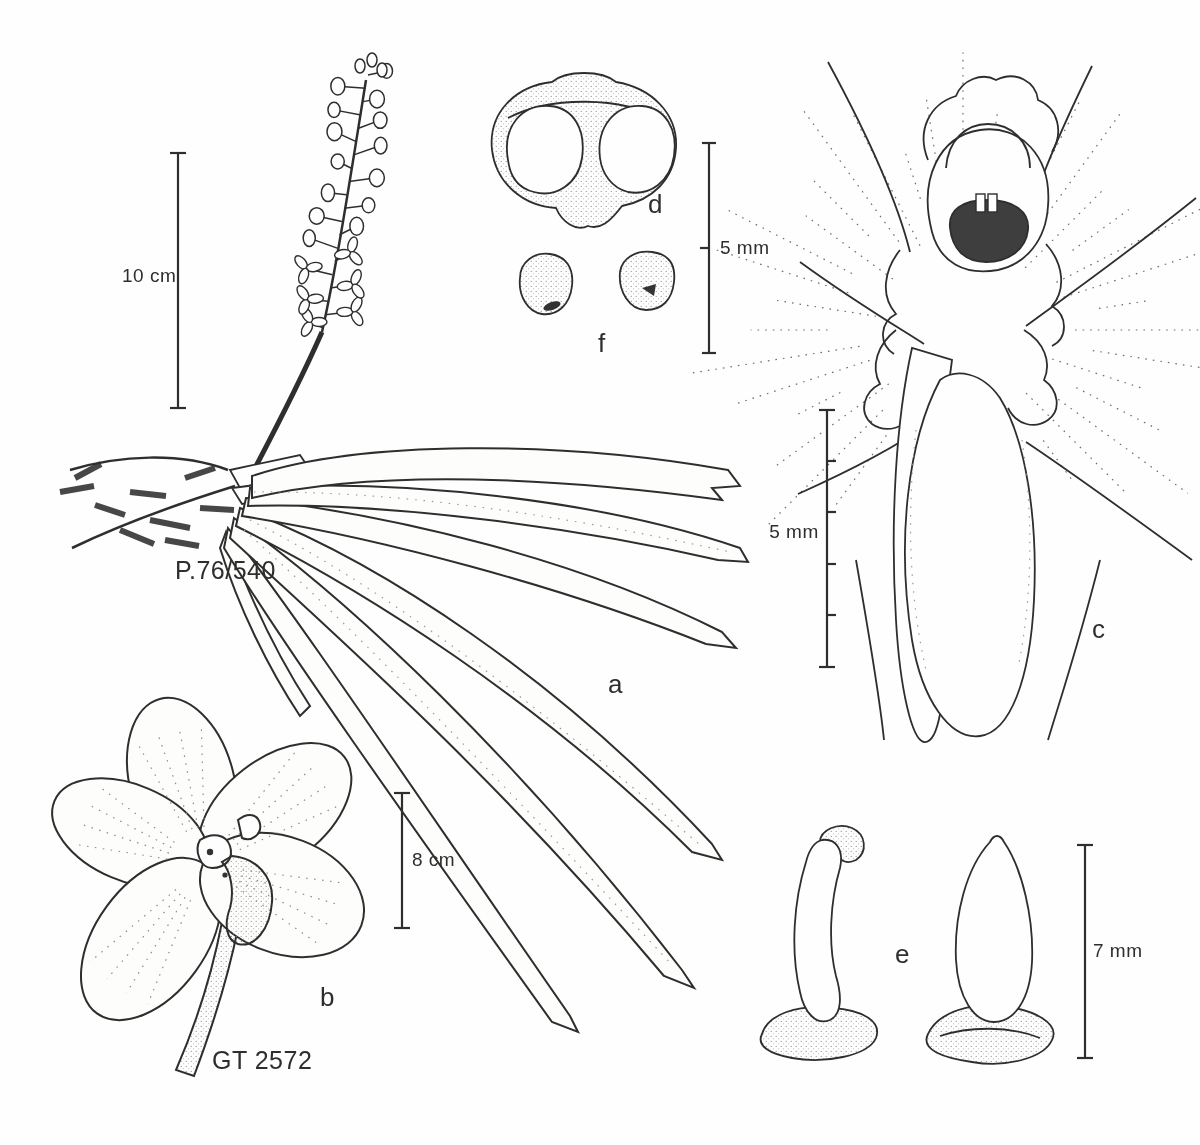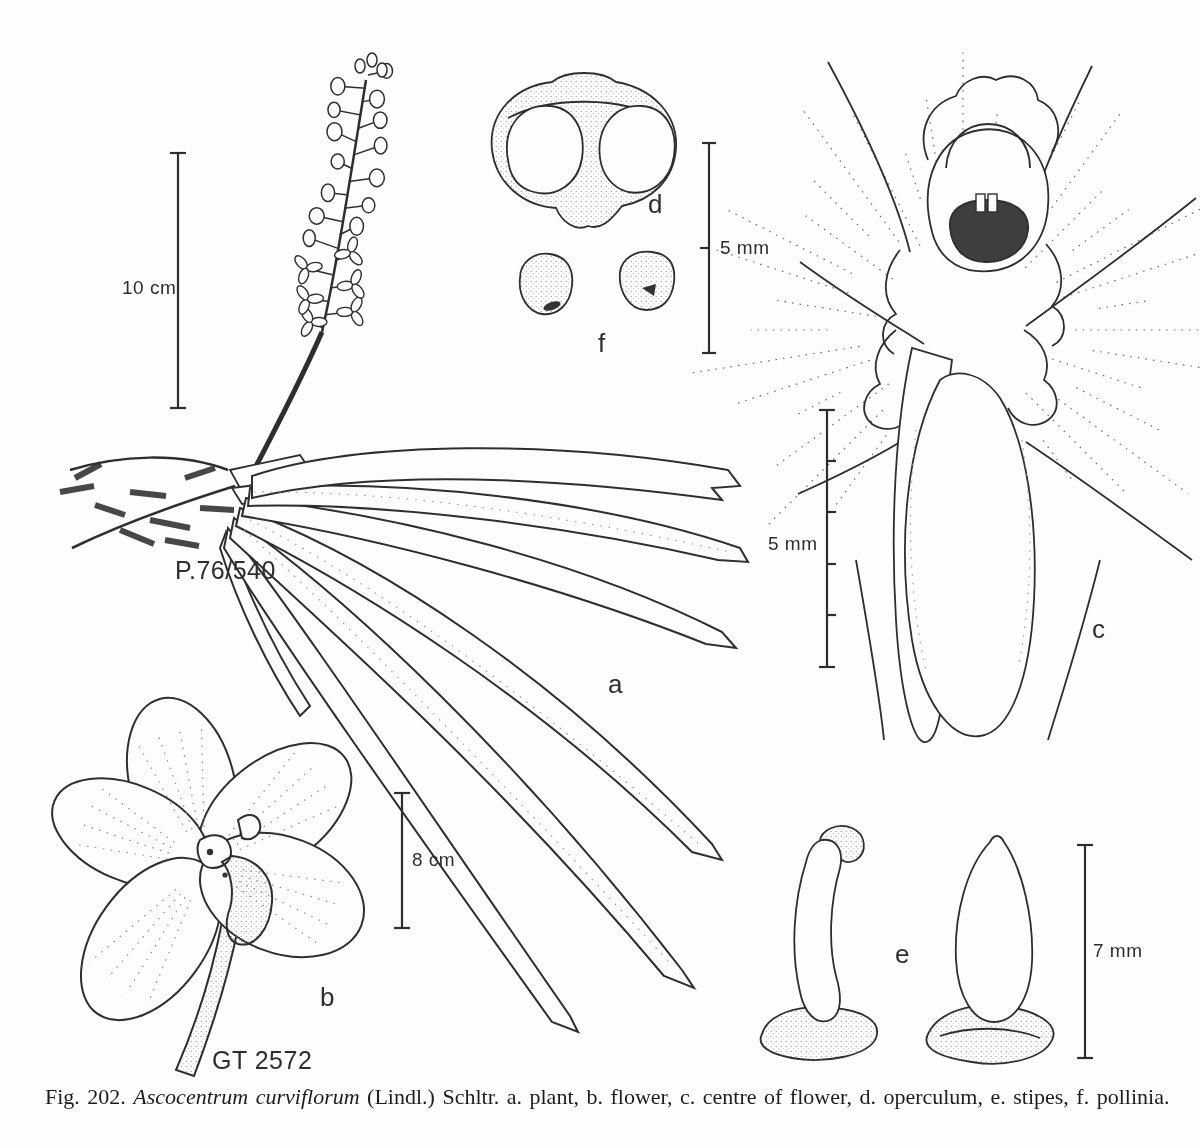--- a/index.html
+++ b/index.html
@@ -6,21 +6,21 @@
   .page{
     position:relative;width:1200px;height:1145px;background:#fefefe;
     margin:0 auto;overflow:hidden;
     font-family:"Liberation Sans",sans-serif;color:#2e2e2e;
   }
   .art{position:absolute;left:0;top:0;}
   .lbl{position:absolute;white-space:nowrap;line-height:1;color:#2e2e2e;}
   .scale-label{font-size:19px;letter-spacing:.5px;}
   .specimen-label{font-size:25px;letter-spacing:.5px;}
   .part-letter{font-size:26px;}
-  .right{text-align:left;margin-top:12px;}
+  .right{text-align:center;}
   .caption{
     position:absolute;left:45px;top:1084px;width:1118px;
     font-family:"Liberation Serif",serif;font-size:22px;color:#1c1c1c;
     word-spacing:2px;white-space:nowrap;
   }
   .caption .sp{font-style:italic;}
 </style>
 </head>
 <body>
 
@@ -308,19 +308,14 @@
   <div class="lbl specimen-label" style="left:175px;top:558px">P.76/540</div>
   <div class="lbl specimen-label" style="left:212px;top:1048px">GT 2572</div>
 
   <div class="lbl part-letter" style="left:608px;top:671px">a</div>
   <div class="lbl part-letter" style="left:320px;top:984px">b</div>
   <div class="lbl part-letter" style="left:1092px;top:616px">c</div>
   <div class="lbl part-letter" style="left:648px;top:191px">d</div>
   <div class="lbl part-letter" style="left:895px;top:941px">e</div>
   <div class="lbl part-letter" style="left:598px;top:330px">f</div>
 
-  <div class="caption">
-    <span>Fig. 202.</span>
-    <span class="sp">Ascocentrum curviflorum</span>
-    <span>(Lindl.) Schltr. a. plant, b. flower, c. centre of flower, d. operculum, e. stipes, f. pollinia.</span>
-  </div>
 
 </div>
 
 </body></html>

